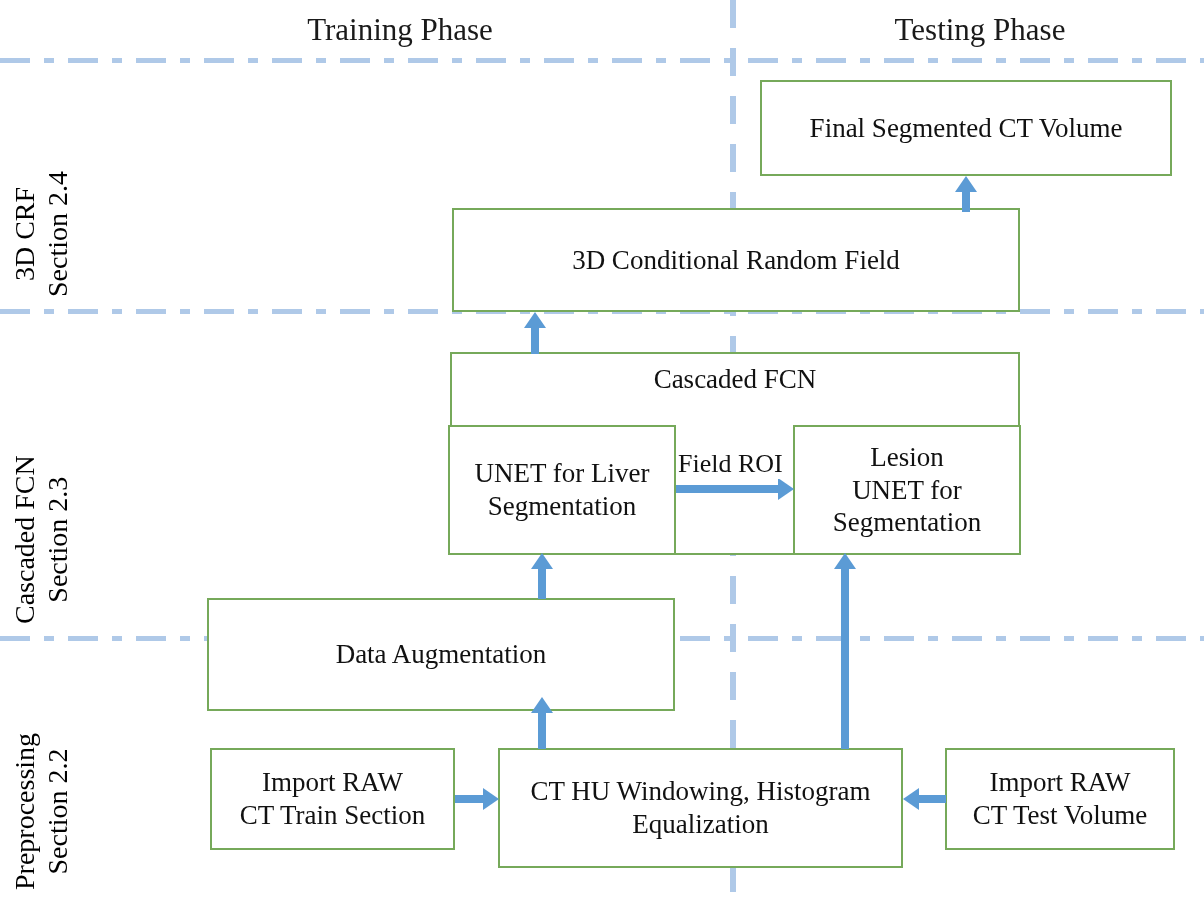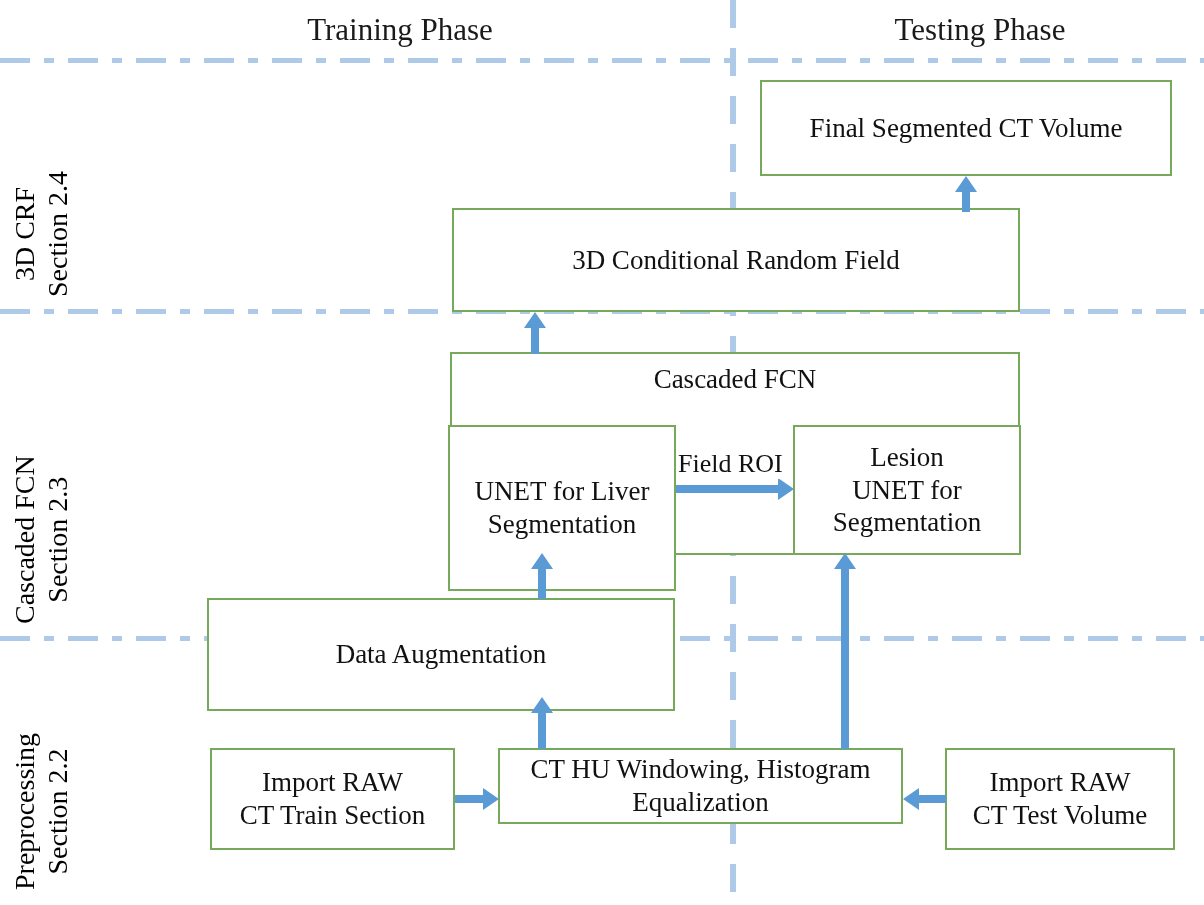--- a/index.html
+++ b/index.html
@@ -179,21 +179,21 @@
   </div>
 
   <div class="box" style="left:452px; top:208px; width:568px; height:104px;">
     <span>3D Conditional Random Field</span>
   </div>
 
   <div class="box top-align" style="left:450px; top:352px; width:570px; height:203px;">
     <span>Cascaded FCN</span>
   </div>
 
-  <div class="box" style="left:448px; top:425px; width:228px; height:166px;">
+  <div class="box" style="left:448px; top:425px; width:228px; height:130px;">
     <div>
       <span>UNET for Liver</span>
       <span>Segmentation</span>
     </div>
   </div>
 
   <div class="box" style="left:793px; top:425px; width:228px; height:130px;">
     <div>
       <span>Lesion</span>
       <span>UNET for</span>
@@ -207,21 +207,21 @@
     </div>
   </div>
 
   <div class="box" style="left:210px; top:748px; width:245px; height:102px;">
     <div>
       <span>Import RAW</span>
       <span>CT Train Section</span>
     </div>
   </div>
 
-  <div class="box" style="left:498px; top:748px; width:405px; height:76px;">
+  <div class="box" style="left:498px; top:748px; width:405px; height:120px;">
     <div>
       <span>CT HU Windowing, Histogram</span>
       <span>Equalization</span>
     </div>
   </div>
 
   <div class="box" style="left:945px; top:748px; width:230px; height:102px;">
     <div>
       <span>Import RAW</span>
       <span>CT Test Volume</span>

